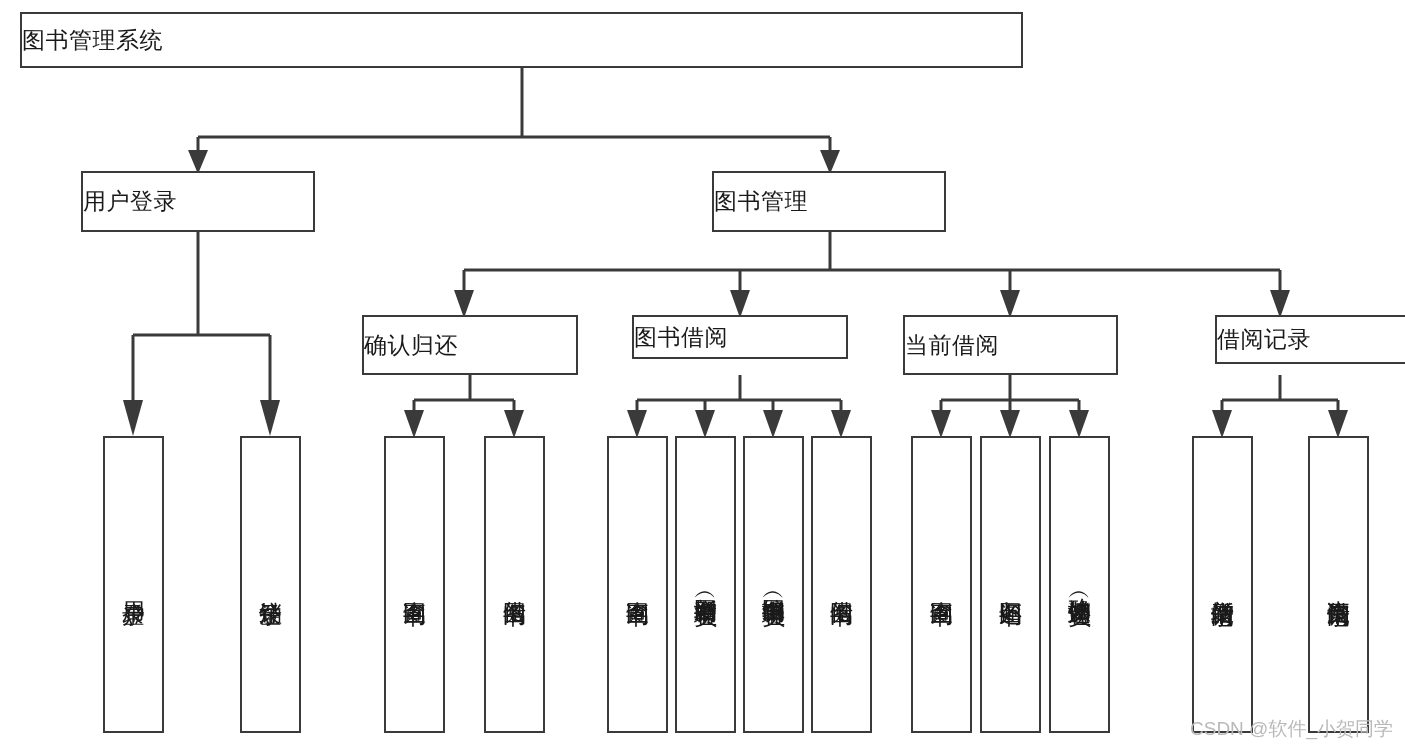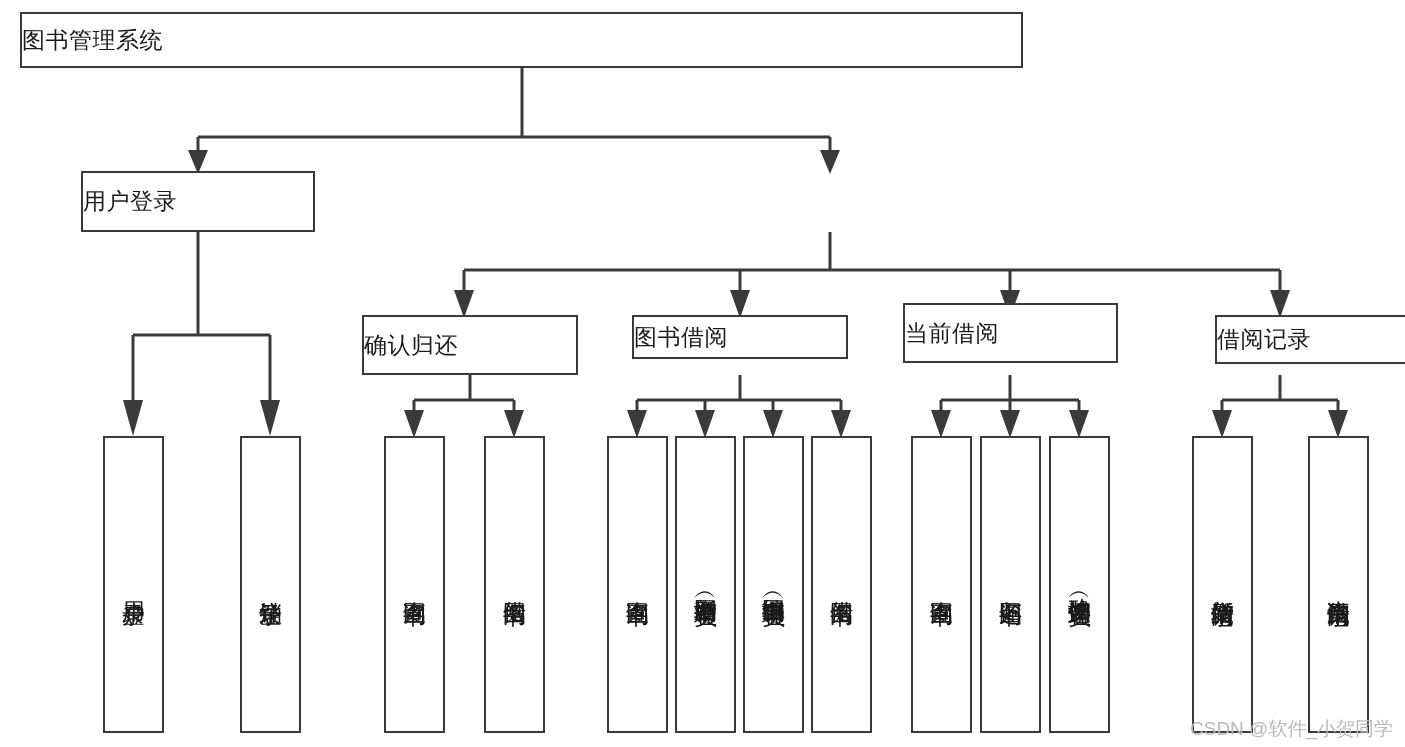--- a/index.html
+++ b/index.html
@@ -147,30 +147,33 @@
   </svg>
 
   <div class="node" style="left:20px; top:12px; width:1003px; height:56px;">
     <span class="label">图书管理系统</span>
   </div>
 
   <div class="node" style="left:81px; top:171px; width:234px; height:61px;">
     <span class="label">用户登录</span>
   </div>
 
+  <div class="node" style="left:712px; top:171px; width:234px; height:61px;">
+    <span class="label">图书管理</span>
+  </div>
 
   <div class="node" style="left:362px; top:315px; width:216px; height:60px;">
     <span class="label">确认归还</span>
   </div>
 
   <div class="node" style="left:632px; top:315px; width:216px; height:44px;">
     <span class="label">图书借阅</span>
   </div>
 
-  <div class="node" style="left:903px; top:303px; width:215px; height:60px;">
+  <div class="node" style="left:903px; top:315px; width:215px; height:60px;">
     <span class="label">当前借阅</span>
   </div>
 
   <div class="node" style="left:1190px; top:315px; width:216px; height:49px;margin-left:25px;">
     <span class="label">借阅记录</span>
   </div>
 
   <div class="node leaf" style="left:103px; top:436px; width:61px; height:297px;">
     <span class="label">用户登录</span>
   </div>

